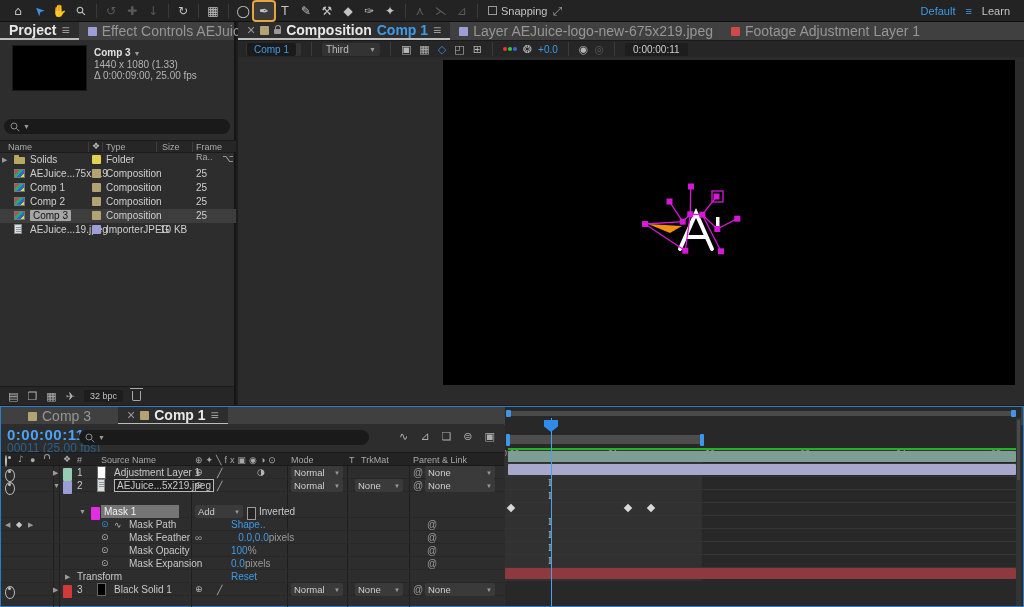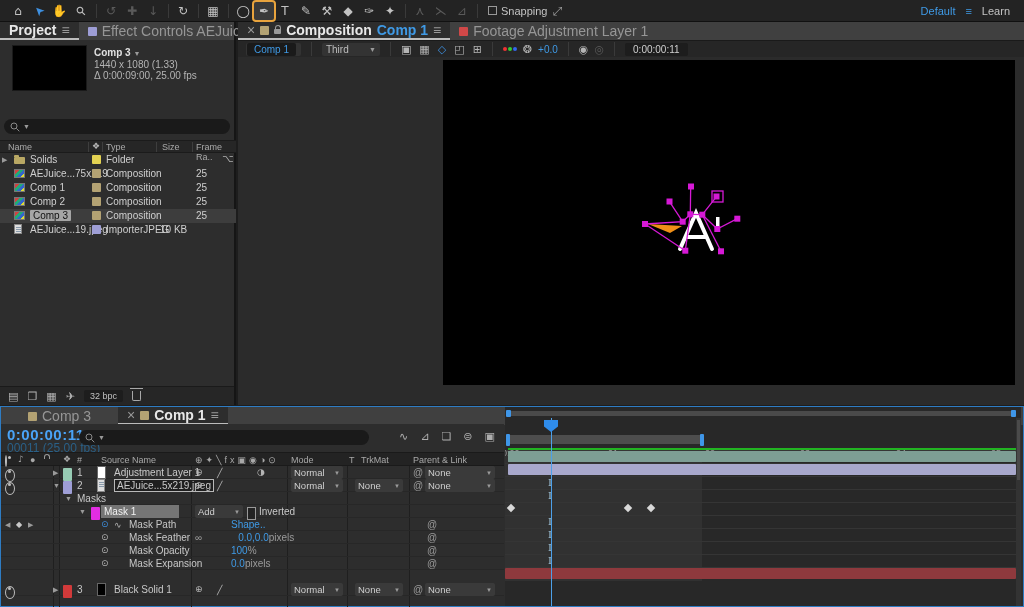--- a/index.html
+++ b/index.html
@@ -251,20 +251,24 @@
     <div class="tabstrip" id="comp-tabs">
         <div class="tab active">
           <span class="menu-ic">×</span>
           <span class="chip" style="background: rgb(179, 162, 115);"></span>
           <span class="lock"></span>
           <span>Composition</span>
           <span class="blue">Comp 1</span>
           <span class="menu-ic">≡</span>
         </div>
         <div class="tab">
+          <span class="chip" style="background: rgb(158, 158, 214);"></span>
+          <span>Layer AEJuice-logo-new-675x219.jpeg</span>
+        </div>
+        <div class="tab">
           <span class="chip" style="background: rgb(208, 72, 72);"></span>
           <span>Footage Adjustment Layer 1</span>
         </div>
       </div>
     <div id="breadcrumb" class="abs blue">Comp 1</div>
     <div id="viewer" class="abs">
       <svg style="position:absolute;left:187px;top:107px;" width="135" height="100" viewBox="0 0 135 100">
         <polygon points="18,57 52,59 40,66" fill="#f09017"></polygon>
         <path d="M50,82 L66,46 L82,82 M56,70 L76,70" stroke="#fff" stroke-width="4" fill="none" stroke-linecap="round"></path>
         <rect x="86" y="50" width="3.5" height="15" fill="#fff"></rect>
@@ -415,24 +419,20 @@
           <span class="el ddsm" style="left: 354px; width: 48px;">
             <span>None</span>
             <span class="car" style="margin-left: auto; font-size: 6px; color: rgb(154, 154, 154);">▼</span>
           </span>
           <span class="el pick" style="left: 412px;">@</span>
           <span class="el ddsm" style="left: 424px; width: 70px;">
             <span>None</span>
             <span class="car" style="margin-left: auto; font-size: 6px; color: rgb(154, 154, 154);">▼</span>
           </span>
         </div>
-        <div class="tl-row" style="top: 26px;">
-          <span class="el exp" style="left: 64px;">▼</span>
-          <span class="el " style="left: 76px;">Masks</span>
-        </div>
         <div class="tl-row" style="top: 39px;">
           <span class="el exp" style="left: 78px;">▼</span>
           <span class="el sq" style="left: 90px; background: rgb(226, 45, 226); top: 2px;"></span>
           <span class="el mchip" style="left: 100px;">Mask 1</span>
           <span class="el ddsm" style="left: 194px; width: 48px;">
             <span>Add</span>
             <span class="car" style="margin-left: auto; font-size: 6px; color: rgb(154, 154, 154);">▼</span>
           </span>
           <span class="el checkbox" style="left: 246px; top: 2px;"></span>
           <span class="el " style="left: 258px;">Inverted</span>
@@ -467,20 +467,25 @@
           <span class="el pick" style="left: 426px;">@</span>
         </div>
         <div class="tl-row" style="top: 91px;">
           <span class="el stopw icon" style="left: 100px;">⊙</span>
           <span class="el " style="left: 128px;">Mask Expansion</span>
           <span class="el " style="left: 194px;">
             <span class="vblue">0.0</span>
             <span class="vgray"> pixels</span>
           </span>
           <span class="el pick" style="left: 426px;">@</span>
+        </div>
+        <div class="tl-row" style="top: 104px;">
+          <span class="el exp" style="left: 64px;">▶</span>
+          <span class="el " style="left: 76px;">Transform</span>
+          <span class="el vblue" style="left: 194px;">Reset</span>
         </div>
         <div class="tl-row" style="top: 117px;">
           <span class="el eye" style="left: 4px; top: 3px;"></span>
           <span class="el exp" style="left: 52px;">▶</span>
           <span class="el sq" style="left: 62px; background: rgb(210, 58, 58); top: 2px;"></span>
           <span class="el " style="left: 76px;">3</span>
           <span class="el solidb" style="left: 96px; position: absolute;"></span>
           <span class="el " style="left: 113px;">Black Solid 1</span>
           <span class="el swic icon" style="left: 194px;">⊕</span>
           <span class="el swic" style="left: 216px;">╱</span>

